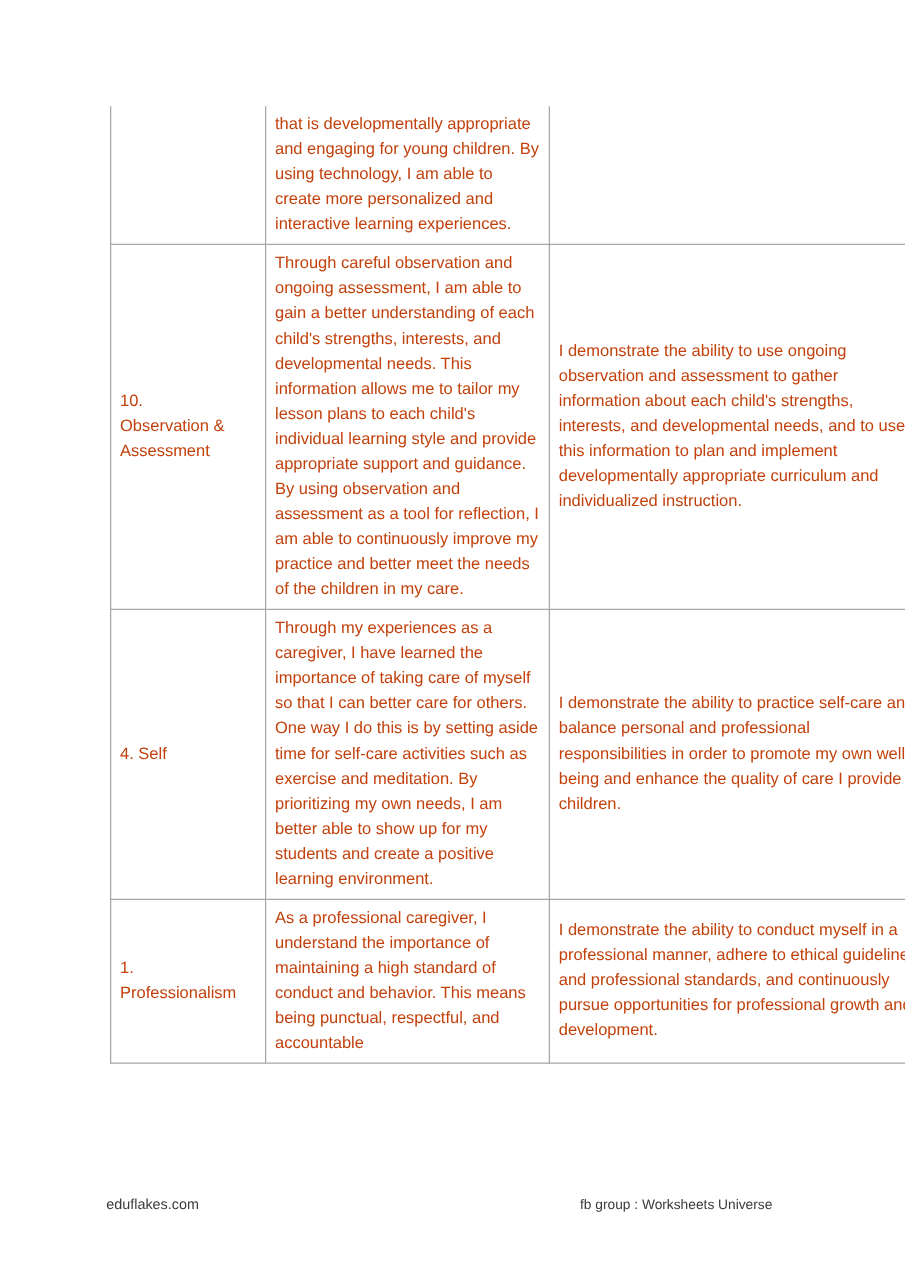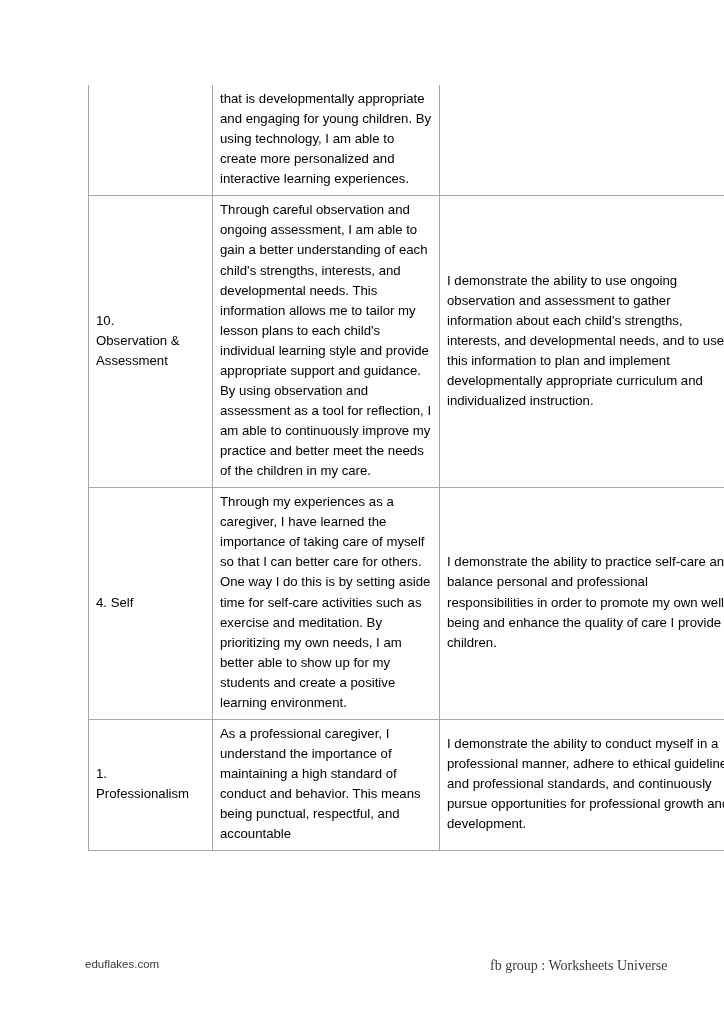--- a/index.html
+++ b/index.html
@@ -30,21 +30,21 @@
     width: 612px;
     border-collapse: collapse;
     table-layout: fixed;
   }
   .doc-table td {
     border: 1px solid #a6a6a6;
     padding: 4px 7px 6px 7px;
     vertical-align: top;
     font-size: 13.2px;
     line-height: 1.52;
-    color: #000000;
+    color: #c2410c;
     background: #ffffff;
   }
   td.col-label {
     width: 109px;
     vertical-align: middle;
   }
   td.col-statement {
     width: 212px;
   }
   td.col-evidence {
@@ -73,25 +73,25 @@
   .footer-left {
     position: absolute;
     left: 85px;
     top: 0;
     font-size: 11.5px;
     color: #3a3a3a;
     font-family: "Liberation Sans", "DejaVu Sans", sans-serif;
   }
   .footer-right {
     position: absolute;
-    left: 490px;
+    left: 464px;
     top: 0;
-    font-size: 14px;
+    font-size: 11px;
     color: #3a3a3a;
-    font-family: Liberation Serif, serif;
+    font-family: Liberation Sans, sans-serif;
   }
 </style>
 </head>
 <body>
 
 <div class="page">
 
   <table class="doc-table">
     <tbody>
 

